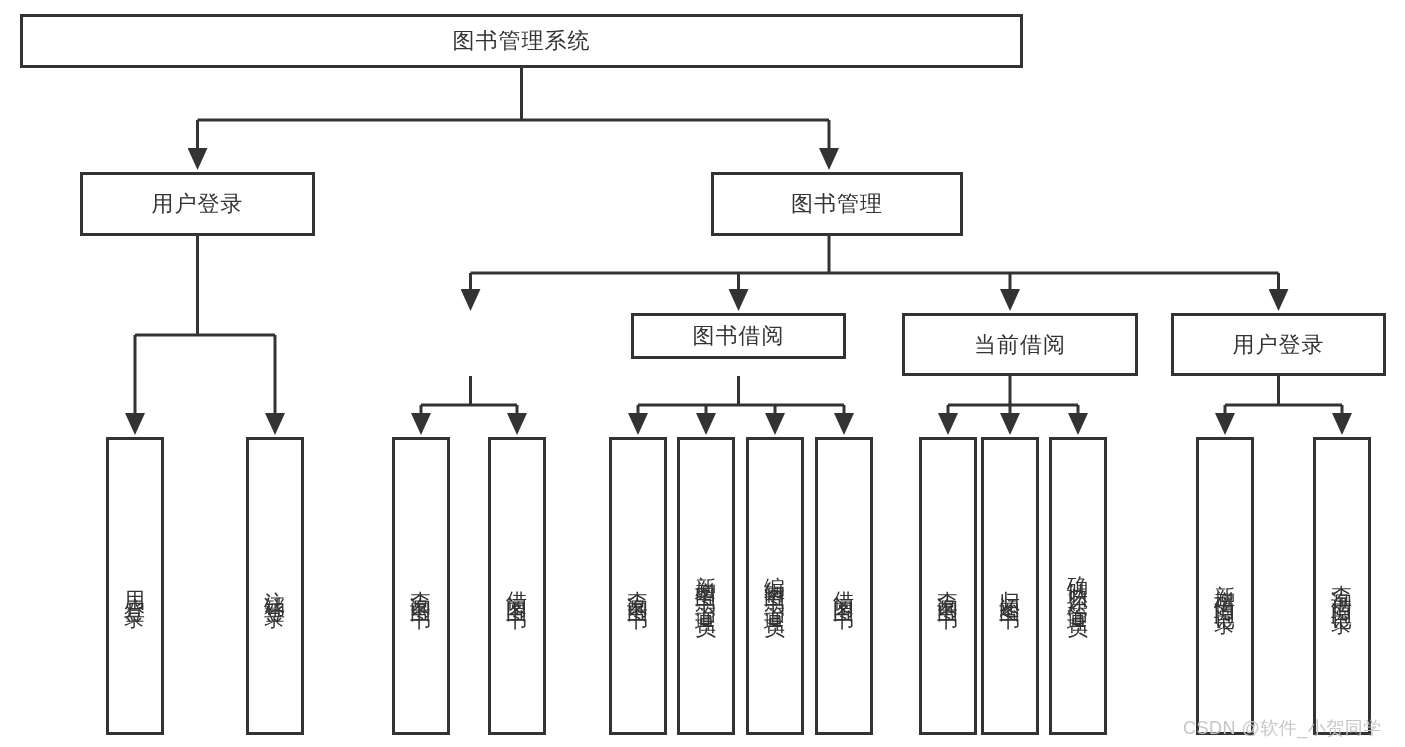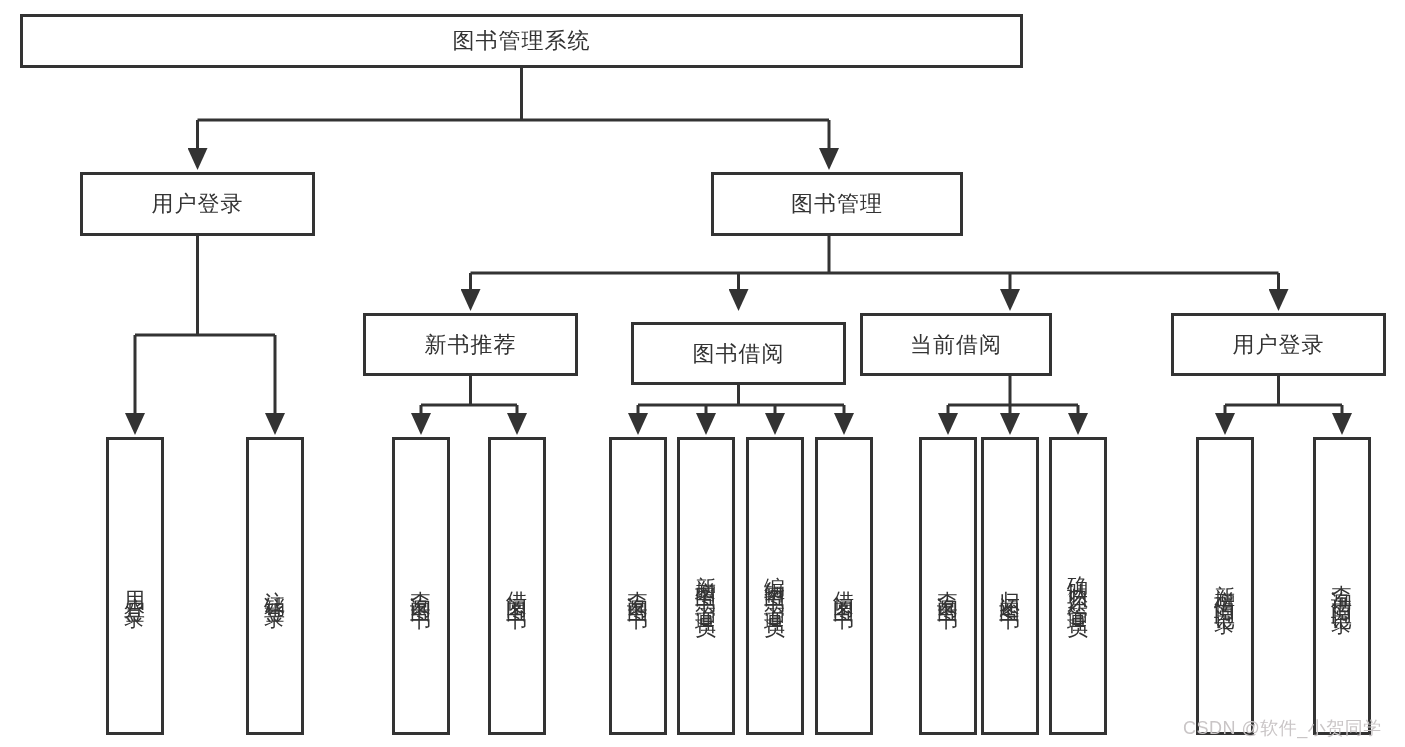--- a/index.html
+++ b/index.html
@@ -79,27 +79,24 @@
     <span>图书管理系统</span>
   </div>
 
   <div class="box h" style="left:80px;top:172px;width:235px;height:64px">
     <span>用户登录</span>
   </div>
   <div class="box h" style="left:711px;top:172px;width:252px;height:64px">
     <span>图书管理</span>
   </div>
 
-  <div class="box h" style="left:363px;top:313px;width:215px;height:63px">
-    <span>新书推荐</span>
-  </div>
-  <div class="box h" style="left:631px;top:322px;width:215px;height:63px">
+  <div class="box h" style="left:631px;top:313px;width:215px;height:46px">
     <span>图书借阅</span>
   </div>
-  <div class="box h" style="left:860px;top:313px;width:192px;height:63px">
+  <div class="box h" style="left:902px;top:313px;width:236px;height:63px">
     <span>当前借阅</span>
   </div>
   <div class="box h" style="left:1171px;top:313px;width:215px;height:63px">
     <span>用户登录</span>
   </div>
 
   <div class="box v" style="left:106px;top:437px;width:58px;height:298px">
     <span>用户登录</span>
   </div>
   <div class="box v" style="left:246px;top:437px;width:58px;height:298px">

